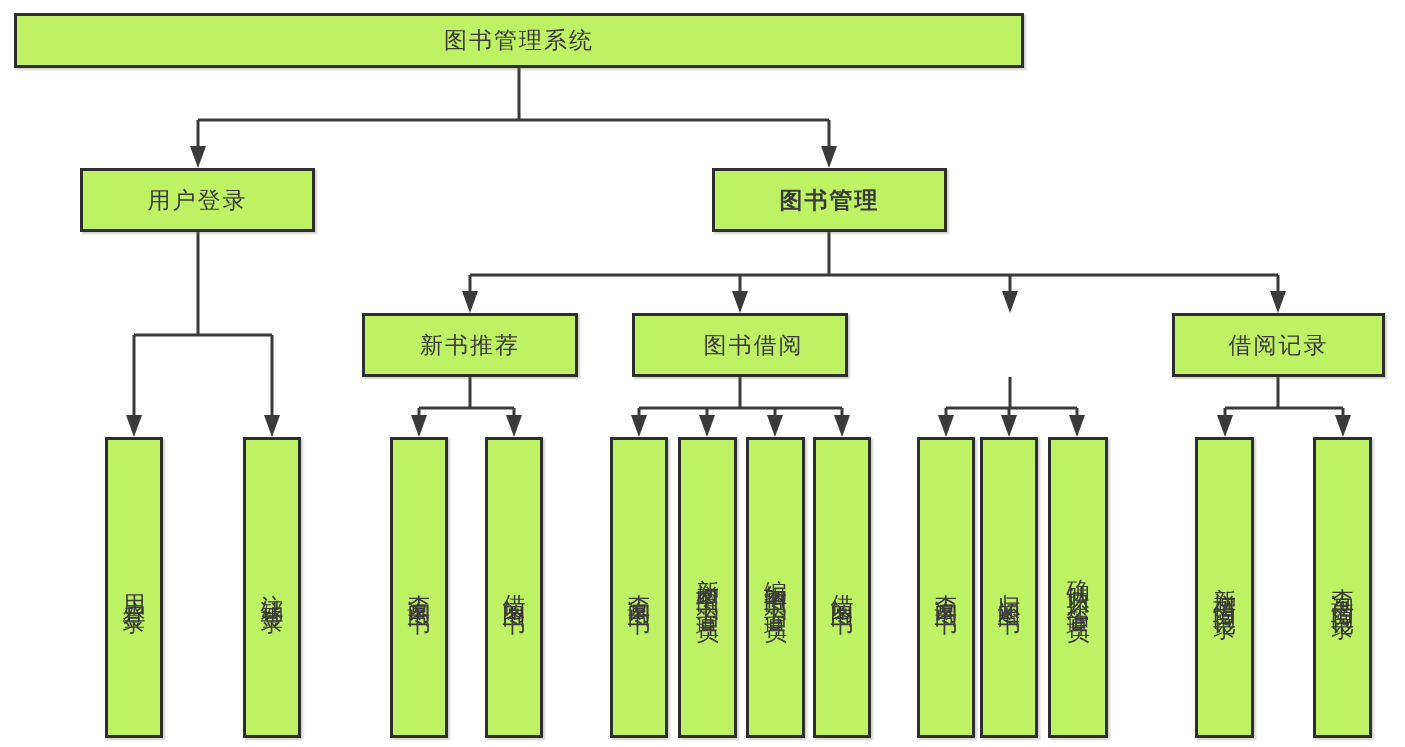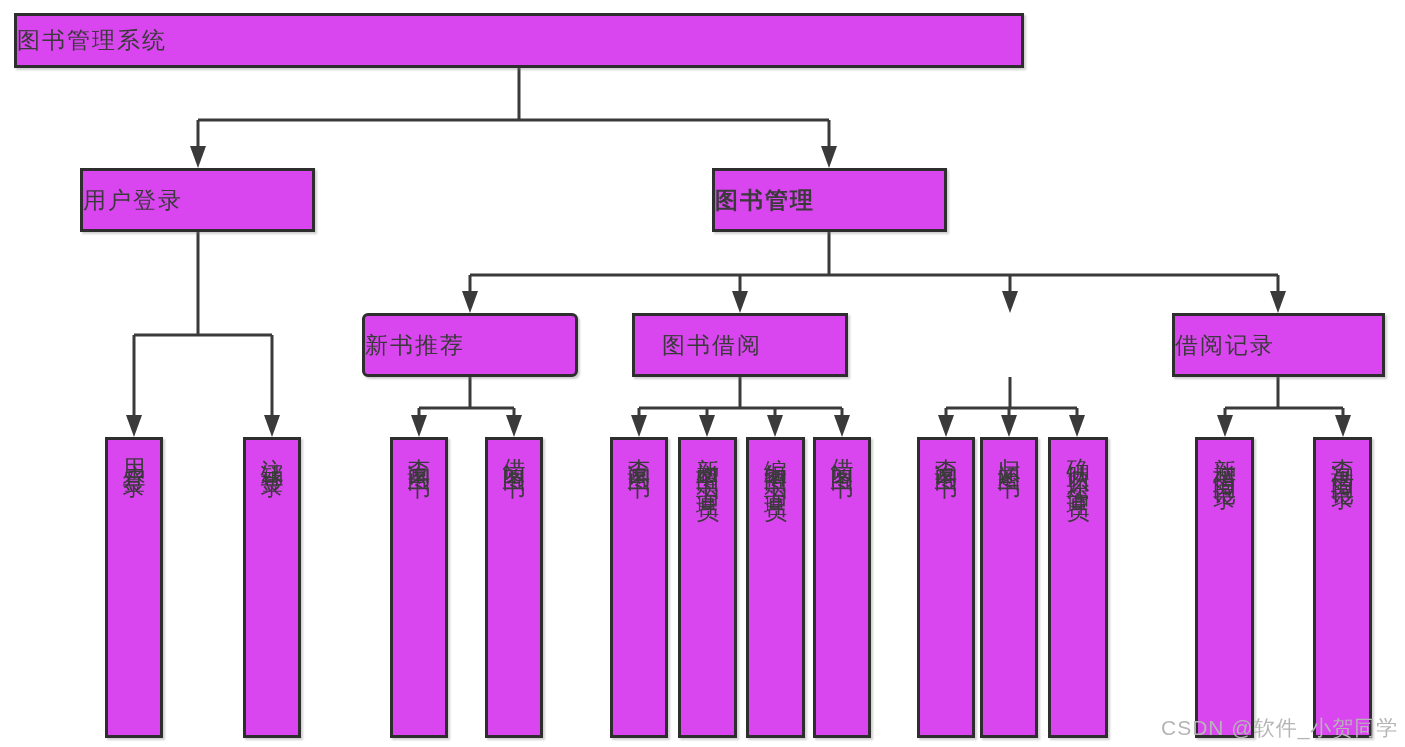--- a/index.html
+++ b/index.html
@@ -19,26 +19,26 @@
     position: absolute;
     left: 0;
     top: 0;
     width: 1405px;
     height: 747px;
     z-index: 1;
   }
   .node {
     position: absolute;
     box-sizing: border-box;
-    background: #d946ef;
+    background: #bef264;
     border: 3px solid #2e2e2e;
     color: #3a3a3a;
     display: flex;
     align-items: center;
-    justify-content: flex-start;
+    justify-content: center;
     font-size: 23px;
     letter-spacing: 2px;
     z-index: 2;
     box-shadow: 2px 2px 2px rgba(120,120,120,0.35);
   }
   .node-v {
     writing-mode: vertical-rl;
     text-orientation: mixed;
     letter-spacing: 6px;
     font-size: 23px;
@@ -104,21 +104,21 @@
     <span>图书管理系统</span>
   </div>
 
   <div class="node" style="left:80px; top:168px; width:235px; height:64px;">
     <span>用户登录</span>
   </div>
   <div class="node" style="left:712px; top:168px; width:235px; height:64px;font-weight:bold;">
     <span>图书管理</span>
   </div>
 
-  <div class="node" style="left:362px; top:313px; width:216px; height:64px;border-radius:6px;">
+  <div class="node" style="left:362px; top:313px; width:216px; height:64px;">
     <span>新书推荐</span>
   </div>
   <div class="node" style="left:632px; top:313px; width:216px; height:64px;padding-left:27px;">
     <span>图书借阅</span>
   </div>
   <div class="node" style="left:1172px; top:313px; width:213px; height:64px;">
     <span>借阅记录</span>
   </div>
 
   <div class="node node-v" style="left:105px; top:437px; width:58px; height:301px;">
@@ -154,15 +154,14 @@
   <div class="node node-v" style="left:1048px; top:437px; width:60px; height:301px;">
     <span>确认归还（管理员）</span>
   </div>
   <div class="node node-v" style="left:1195px; top:437px; width:59px; height:301px;">
     <span>新增借阅记录</span>
   </div>
   <div class="node node-v" style="left:1313px; top:437px; width:59px; height:301px;">
     <span>查询借阅记录</span>
   </div>
 
-  <div class="watermark">CSDN @软件_小贺同学</div>
 
 </div>
 
 </body></html>

